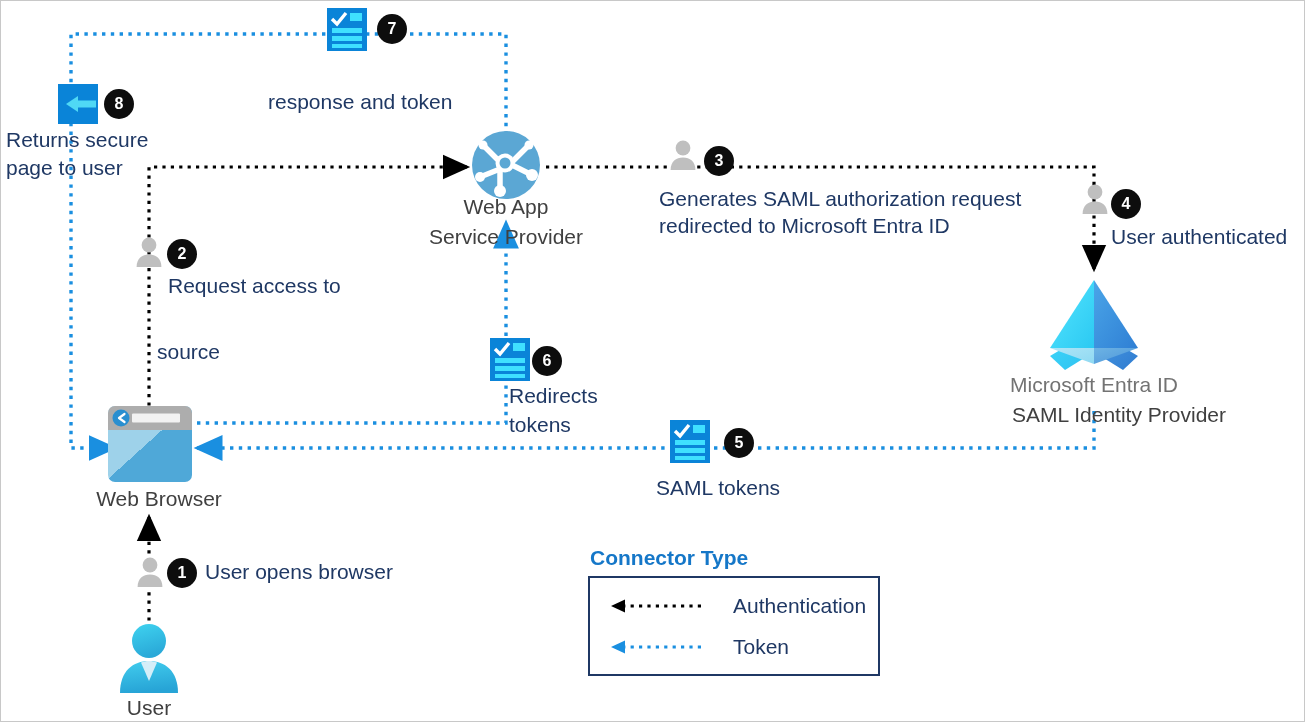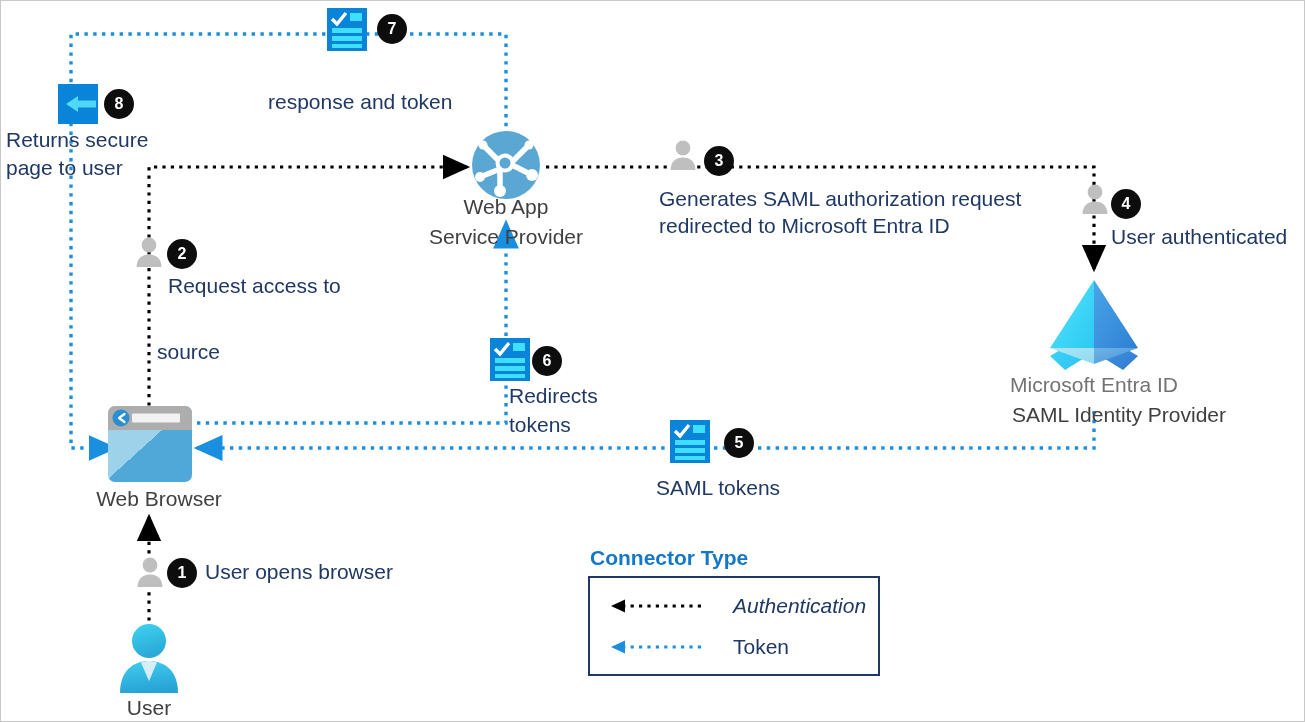--- a/index.html
+++ b/index.html
@@ -302,21 +302,21 @@
   <div class="node-lbl" style="left:98px; top:693px; width:100px;">User</div>
 
   <div id="legend-title">Connector Type</div>
   <div id="legend-box"></div>
 
   <div class="legend-row" style="left:607px; top:590px;">
     <svg width="95" height="16" viewBox="0 0 95 16">
       <path d="M93,8 L16,8" stroke="#000000" stroke-width="3.2" stroke-dasharray="3.2 5.2" fill="none"></path>
       <path d="M17,1.5 L3,8 L17,14.5 Z" fill="#000000"></path>
     </svg>
-    <span class="legend-text" style="margin-left:30px;font-style:italic;">Authentication</span>
+    <span class="legend-text" style="margin-left:30px;">Authentication</span>
   </div>
 
   <div class="legend-row" style="left:607px; top:631px;">
     <svg width="95" height="16" viewBox="0 0 95 16">
       <path d="M93,8 L16,8" stroke="#1a8fe0" stroke-width="3.2" stroke-dasharray="3.2 5.2" fill="none"></path>
       <path d="M17,1.5 L3,8 L17,14.5 Z" fill="#1a8fe0"></path>
     </svg>
     <span class="legend-text" style="margin-left:30px;">Token</span>
   </div>
 

